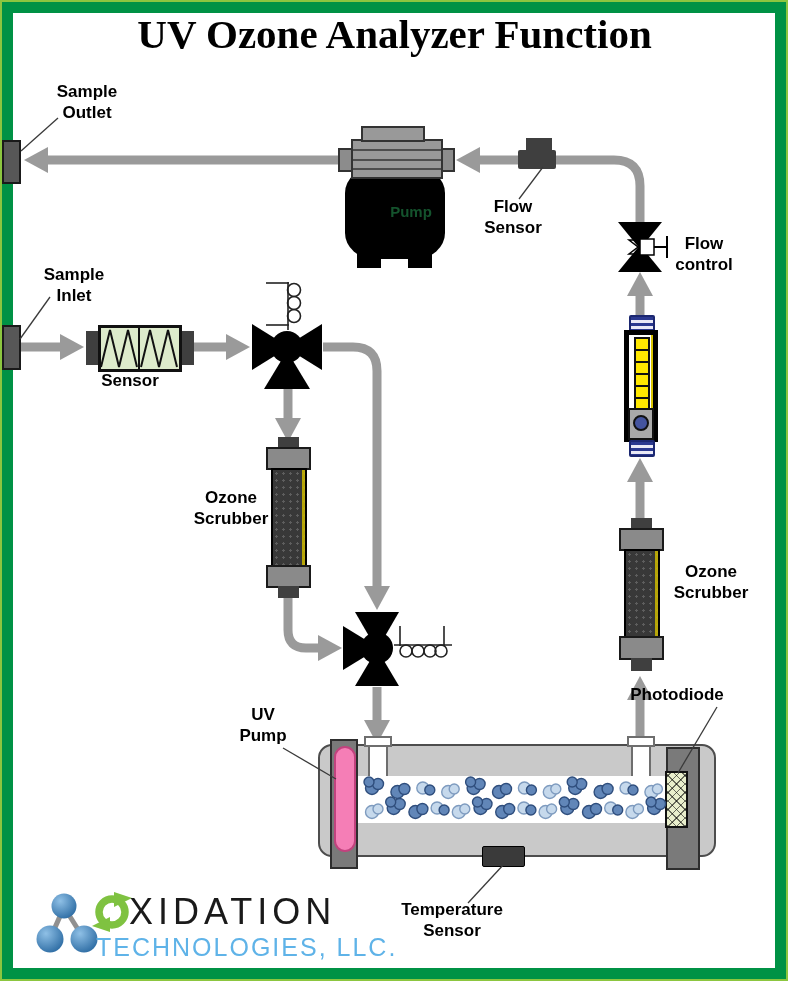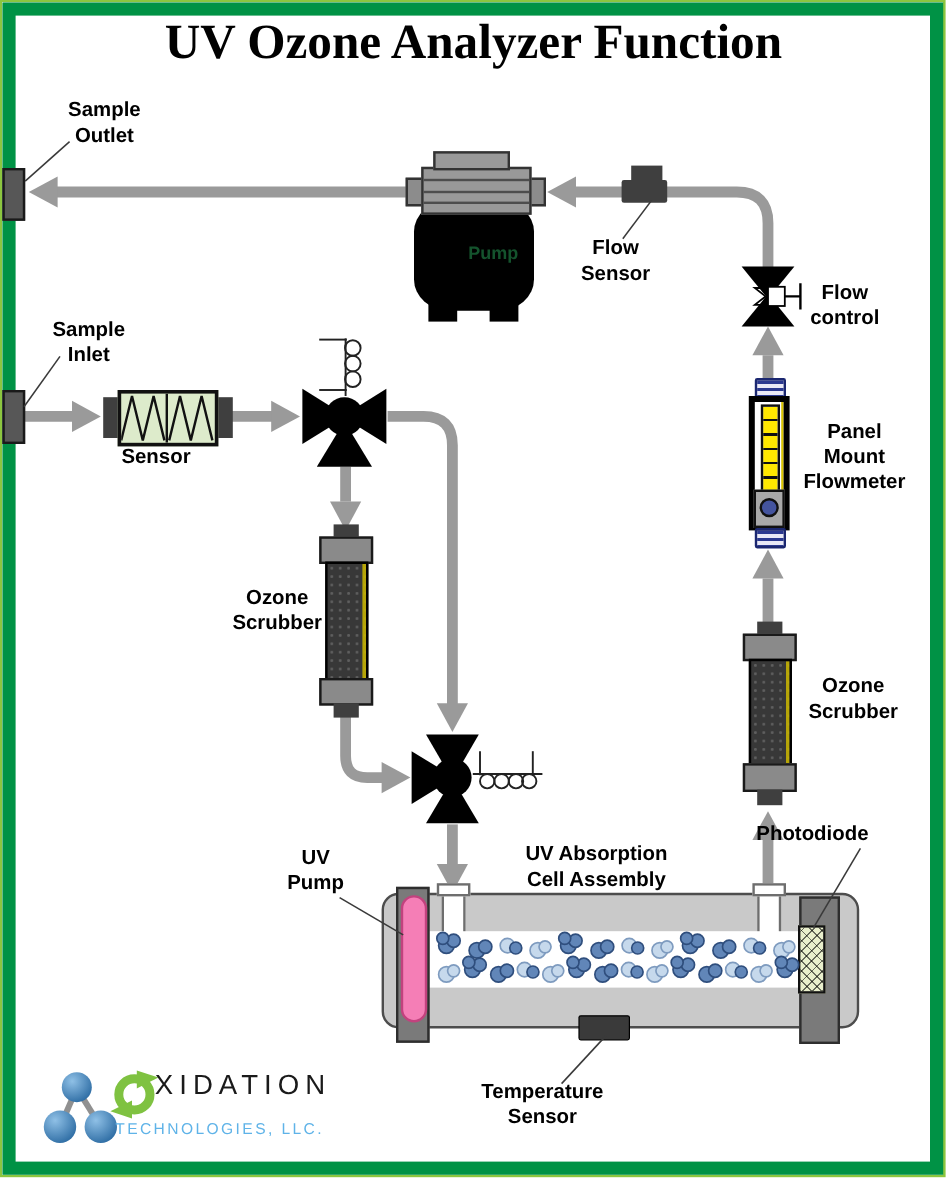--- a/index.html
+++ b/index.html
@@ -15,22 +15,22 @@
        font-weight:bold;font-size:17px;line-height:21px;color:#000;}
   .capdark{background:#3F3F3F;}
   .cap{background:#8A8A8A;border:2px solid #1a1a1a;}
   .scrub-body{background-color:#383838;border:2px solid #000;
       background-image:radial-gradient(circle,#5E5E5E 1px,transparent 1.3px);
       background-size:7px 7px;box-shadow:inset -3px 0 0 rgba(205,185,0,.85);}
   .coilfit{background:repeating-linear-gradient(180deg,#2B3990 0 3px,#E9E9F6 3px 6px);
       border:2px solid #1B2770;border-radius:2px;}
   .portwhite{background:#fff;border:2px solid #6E6E6E;}
   .hline{position:absolute;left:0;right:0;height:2px;background:#4d4d4d;}
-  .logo-word{position:absolute;font-size:23px;letter-spacing:5px;color:#1a1a1a;}
-  .logo-sub{position:absolute;font-size:13px;letter-spacing:2px;color:#5FB3E8;}
+  .logo-word{position:absolute;font-size:36px;letter-spacing:5px;color:#1a1a1a;}
+  .logo-sub{position:absolute;font-size:25px;letter-spacing:2px;color:#5FB3E8;}
 </style>
 </head>
 <body>
 
 <div id="canvas">
 
   <div class="frame"></div>
 
   <div class="title">UV Ozone Analyzer Function</div>
 
@@ -257,30 +257,25 @@
 
   <div class="lbl" style="left:87px;top:81px;">Sample
 Outlet</div>
   <div class="lbl" style="left:74px;top:264px;">Sample
 Inlet</div>
   <div class="lbl" style="left:130px;top:370px;">Sensor</div>
   <div class="lbl" style="left:231px;top:487px;">Ozone
 Scrubber</div>
   <div class="lbl" style="left:263px;top:704px;">UV
 Pump</div>
-  <div class="lbl" style="left:497px;top:701px;">UV Absorption
-Cell Assembly</div>
   <div class="lbl" style="left:452px;top:899px;">Temperature
 Sensor</div>
   <div class="lbl" style="left:677px;top:684px;">Photodiode</div>
   <div class="lbl" style="left:711px;top:561px;">Ozone
 Scrubber</div>
-  <div class="lbl" style="left:712px;top:349px;">Panel
-Mount
-Flowmeter</div>
   <div class="lbl" style="left:704px;top:233px;">Flow
 control</div>
   <div class="lbl" style="left:513px;top:196px;">Flow
 Sensor</div>
 
   <div class="logo-word" style="left:129px;top:891px;">XIDATION</div>
   <div class="logo-sub" style="left:96px;top:933px;">TECHNOLOGIES, LLC.</div>
 
 </div>
 

